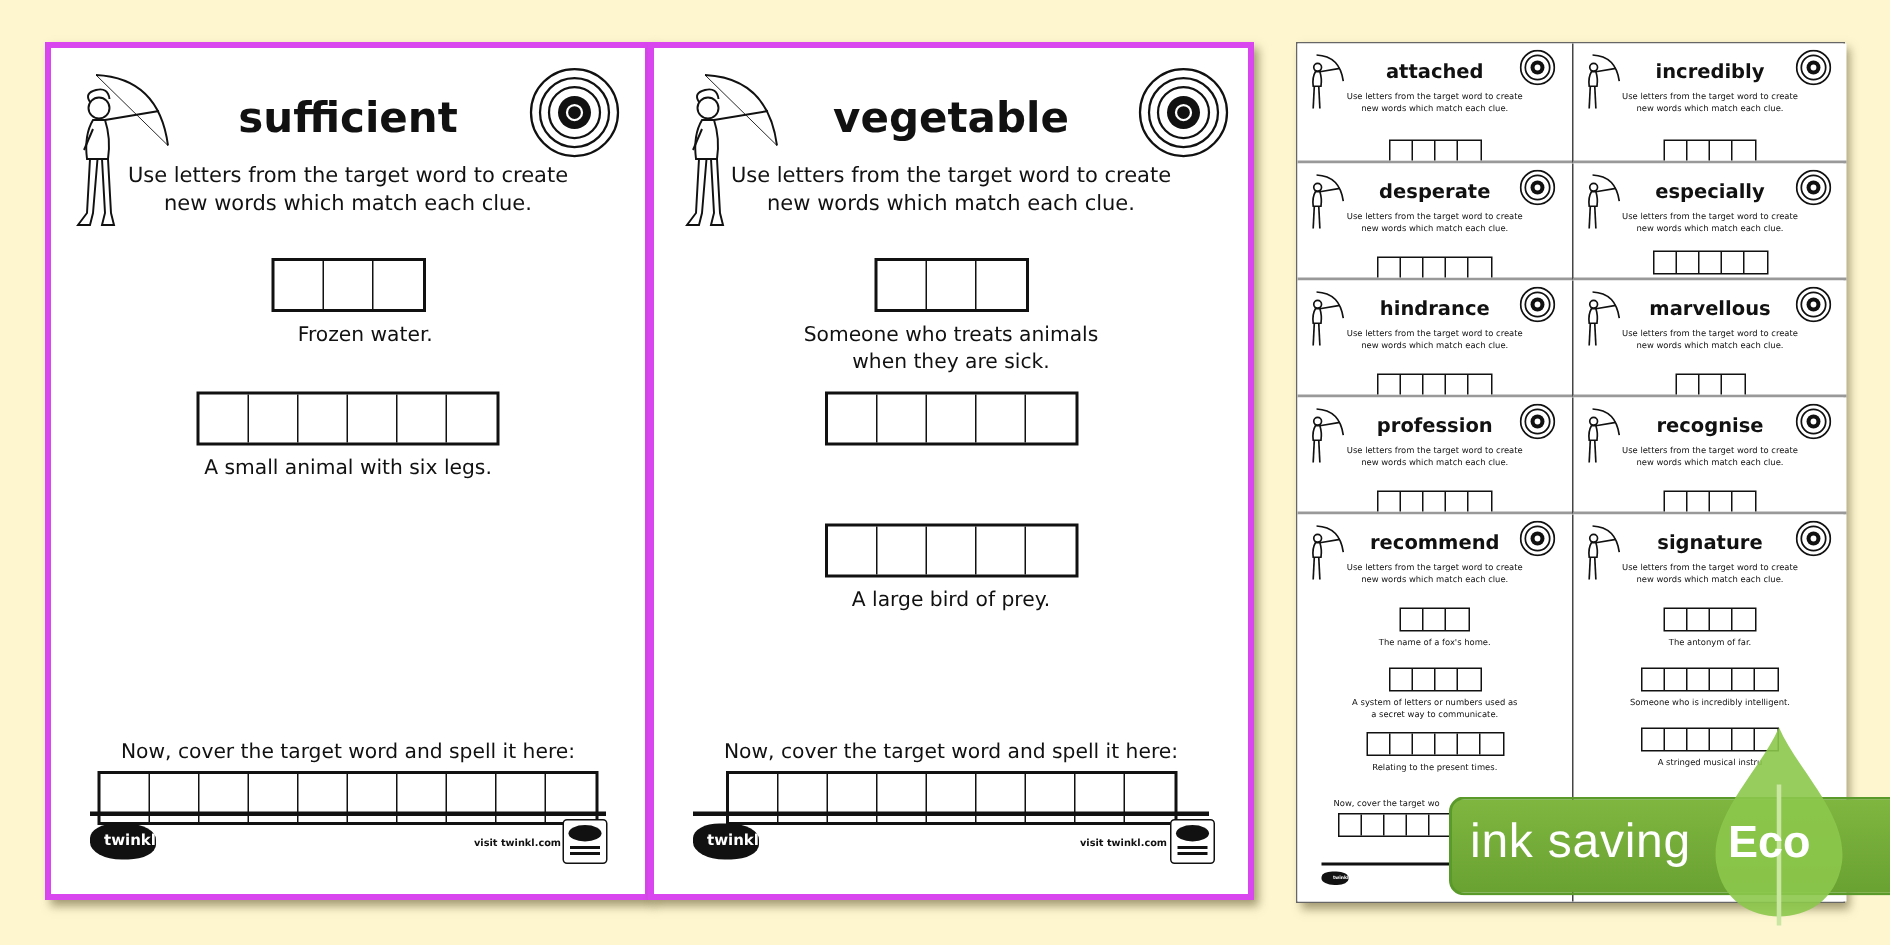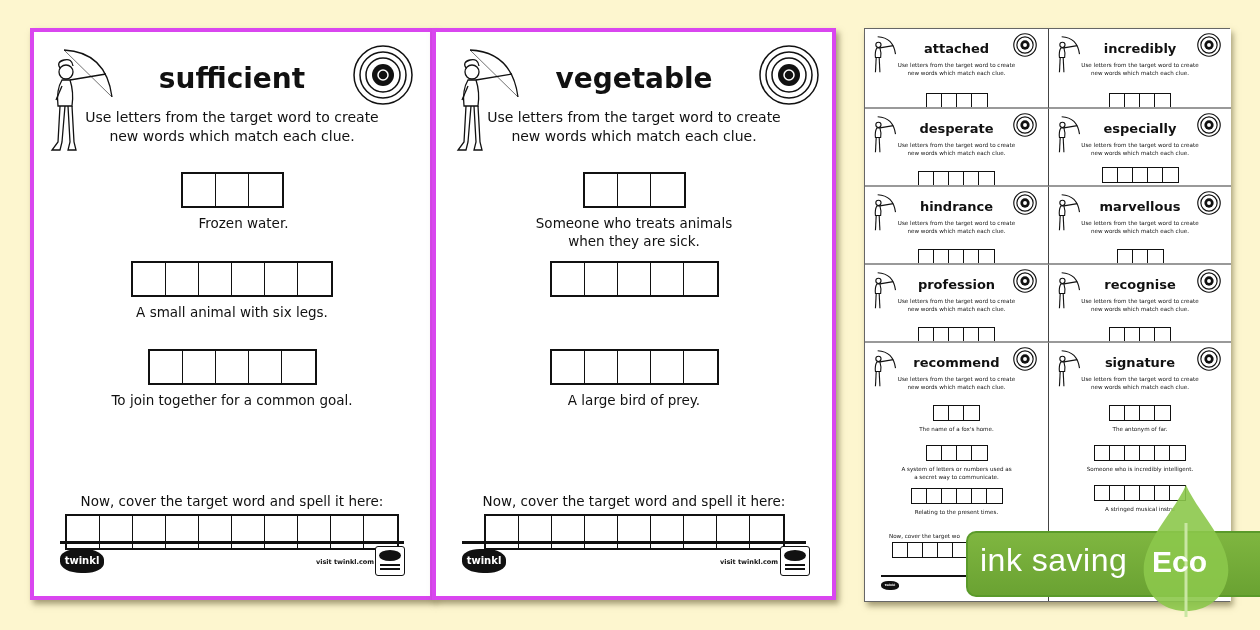--- a/index.html
+++ b/index.html
@@ -56,21 +56,21 @@
   .boxes span:last-child { border-right: none; }
   .clue-text { line-height: 1.35; margin-top: 36px; }
 
   .footer-line { position: absolute; height: 3px; background: #111; }
   .twinkl-logo {
     position: absolute;
     background: #111;
     color: #fff;
     border-radius: 40% 45% 42% 48%;
     font-weight: bold;
-    text-align: center;
+    text-align: right;
   }
   .visit {
     position: absolute;
     font-weight: bold;
     font-size: 6.5px;
   }
   .badge {
     position: absolute;
     border: 1.5px solid #111;
     border-radius: 3px;
@@ -171,30 +171,20 @@
     <div class="boxes">
         <span style="width:33px;height:32px"></span>
         <span style="width:33px;height:32px"></span>
         <span style="width:33px;height:32px"></span>
         <span style="width:33px;height:32px"></span>
         <span style="width:33px;height:32px"></span>
         <span style="width:33px;height:32px"></span>
       </div>
     <div class="clue-text" style="font-size:13.5px;margin-top:4px;">A small animal with six legs.</div>
   </div>
-  <div class="clue-block" style="top:317px;">
-    <div class="boxes">
-        <span style="width:33px;height:32px"></span>
-        <span style="width:33px;height:32px"></span>
-        <span style="width:33px;height:32px"></span>
-        <span style="width:33px;height:32px"></span>
-        <span style="width:33px;height:32px"></span>
-      </div>
-    <div class="clue-text" style="font-size:13.5px;margin-top:4px;">To join together for a common goal.</div>
-  </div>
 
   <div class="clue-block" style="top:424px;">
     <div class="clue-text" style="font-size:13.5px;margin-bottom:4px;">Now, cover the target word and spell it here:</div>
     <div class="boxes">
         <span style="width:33px;height:32px"></span>
         <span style="width:33px;height:32px"></span>
         <span style="width:33px;height:32px"></span>
         <span style="width:33px;height:32px"></span>
         <span style="width:33px;height:32px"></span>
         <span style="width:33px;height:32px"></span>

